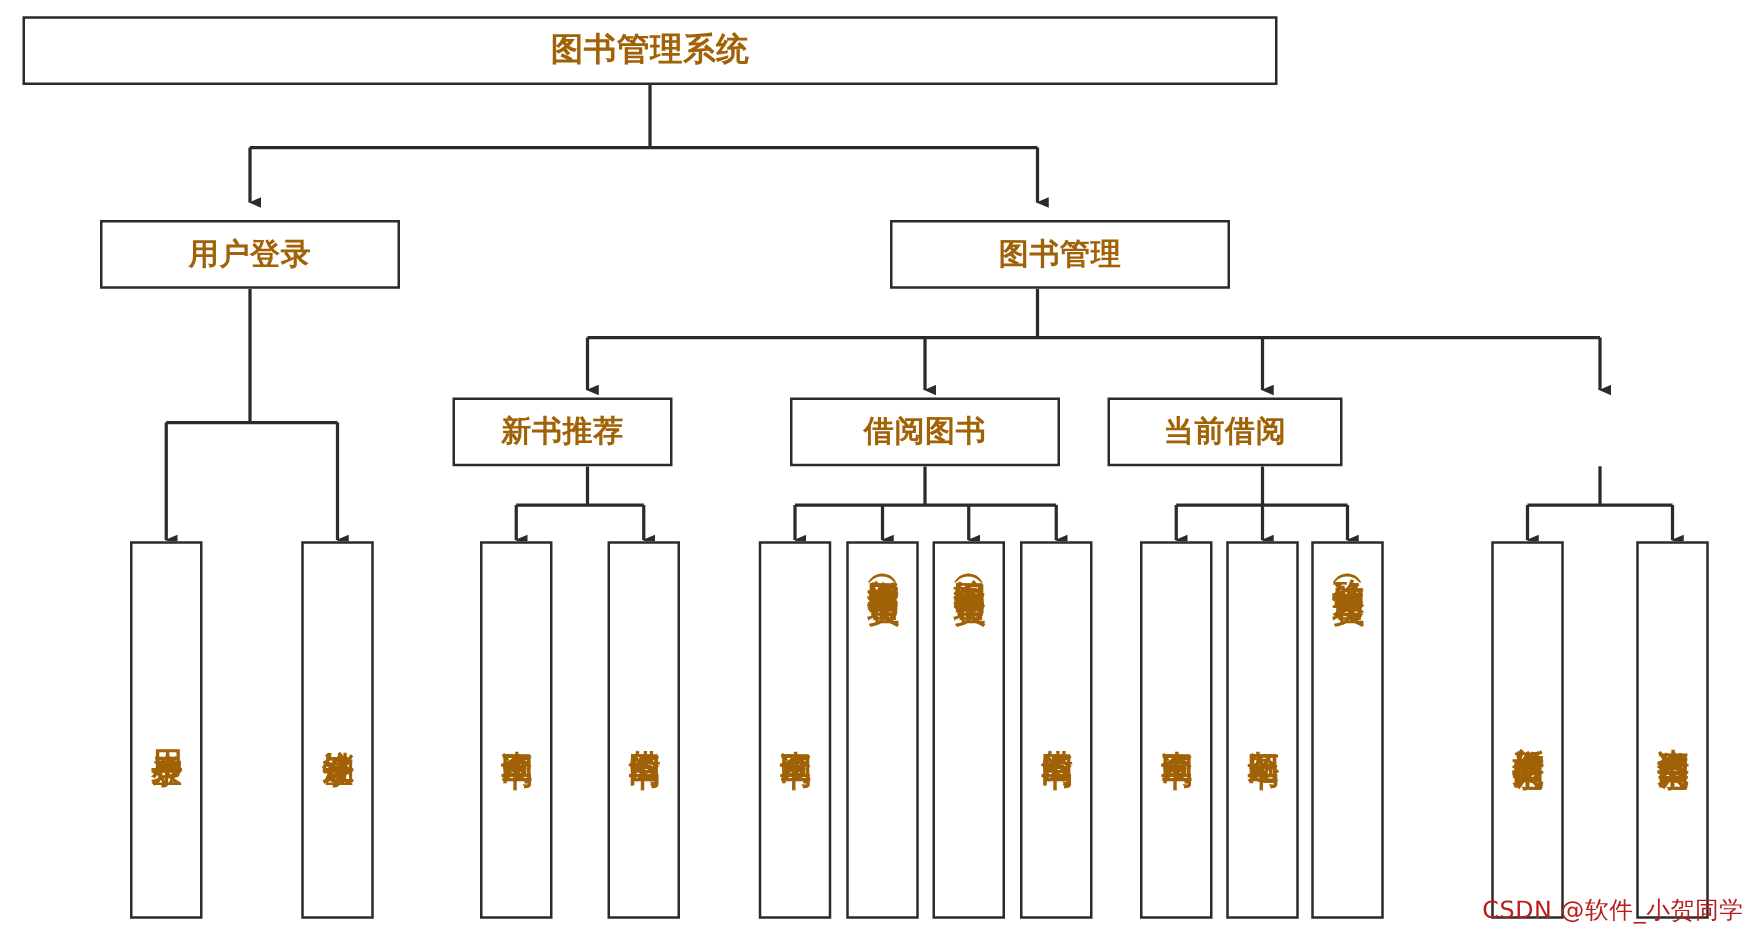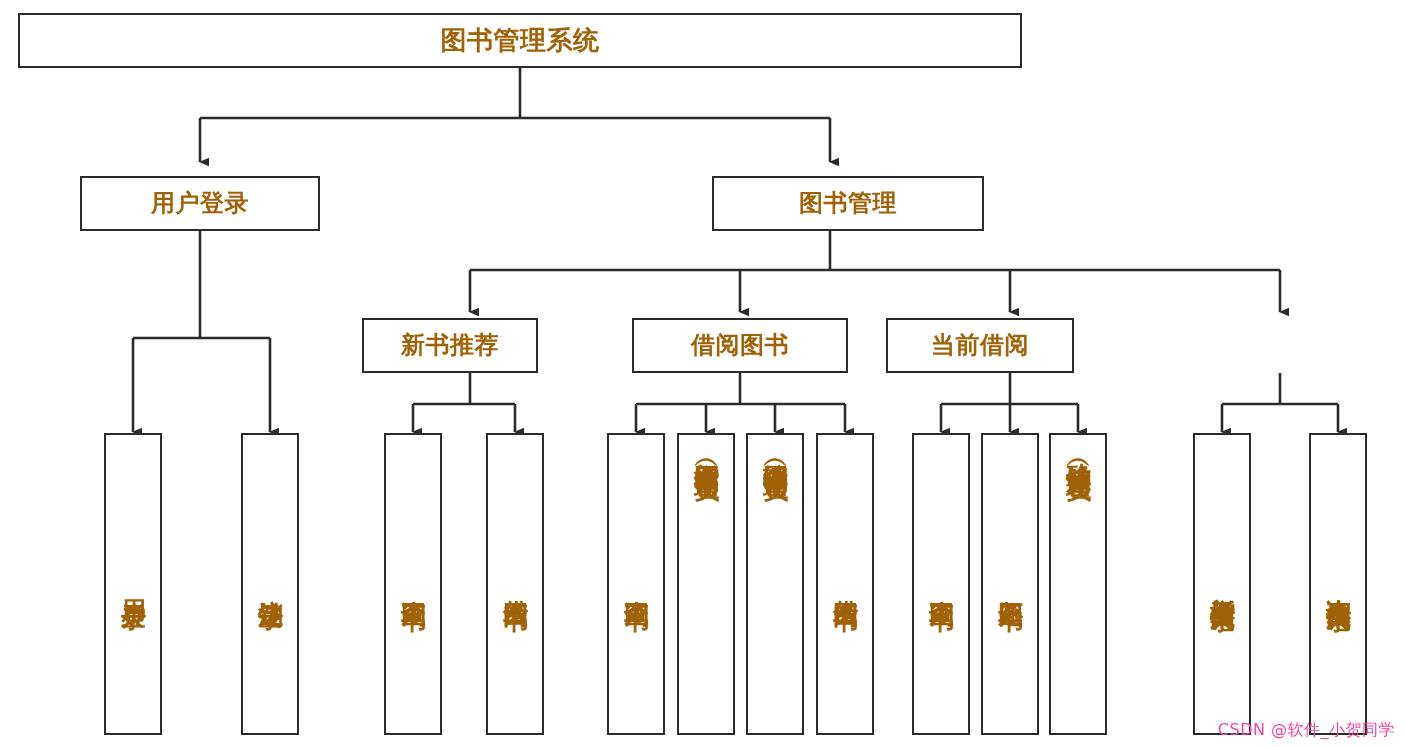--- a/index.html
+++ b/index.html
@@ -67,22 +67,22 @@
   }
   
   .node.leaf.vcenter {
     align-items: center;
     padding-top: 0;
   }
   .watermark {
     position: absolute;
     right: 10px;
     bottom: 6px;
-    font-size: 16px;
-    color: #ec4899;
+    font-size: 19px;
+    color: #b91c1c;
     letter-spacing: 0.5px;
     white-space: nowrap;
   }
 </style>
 </head>
 <body>
 
 <div id="diagram-canvas">
 
   <svg id="wires" viewBox="0 0 1405 747" xmlns="http://www.w3.org/2000/svg">

